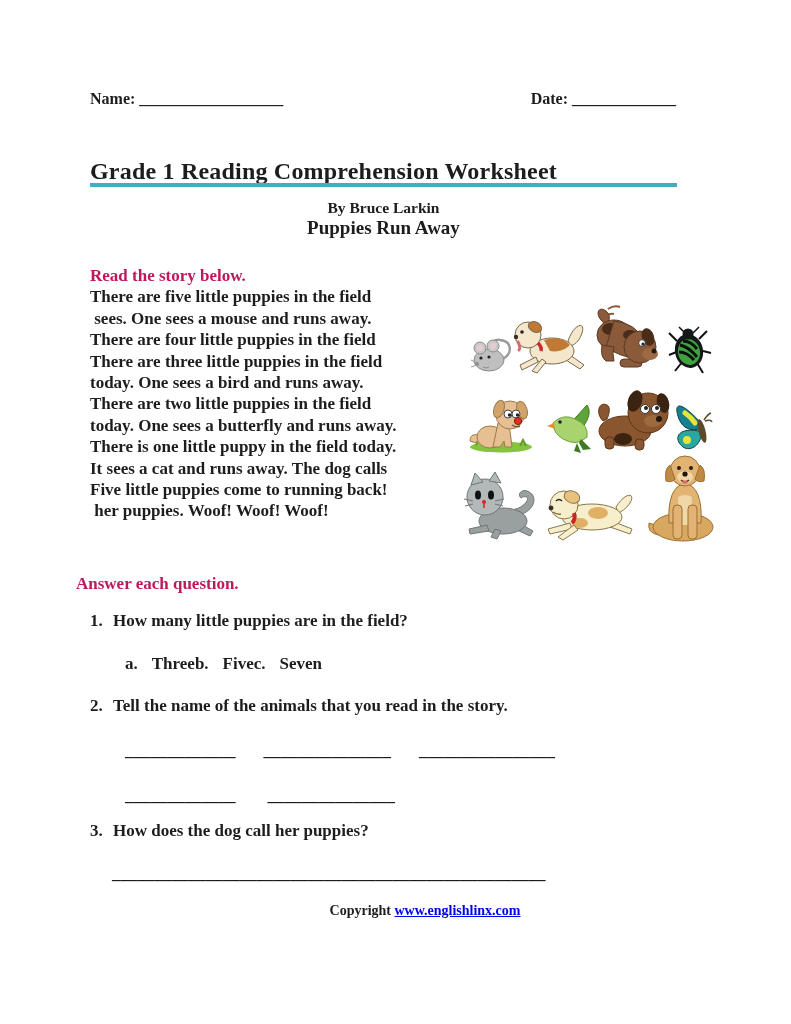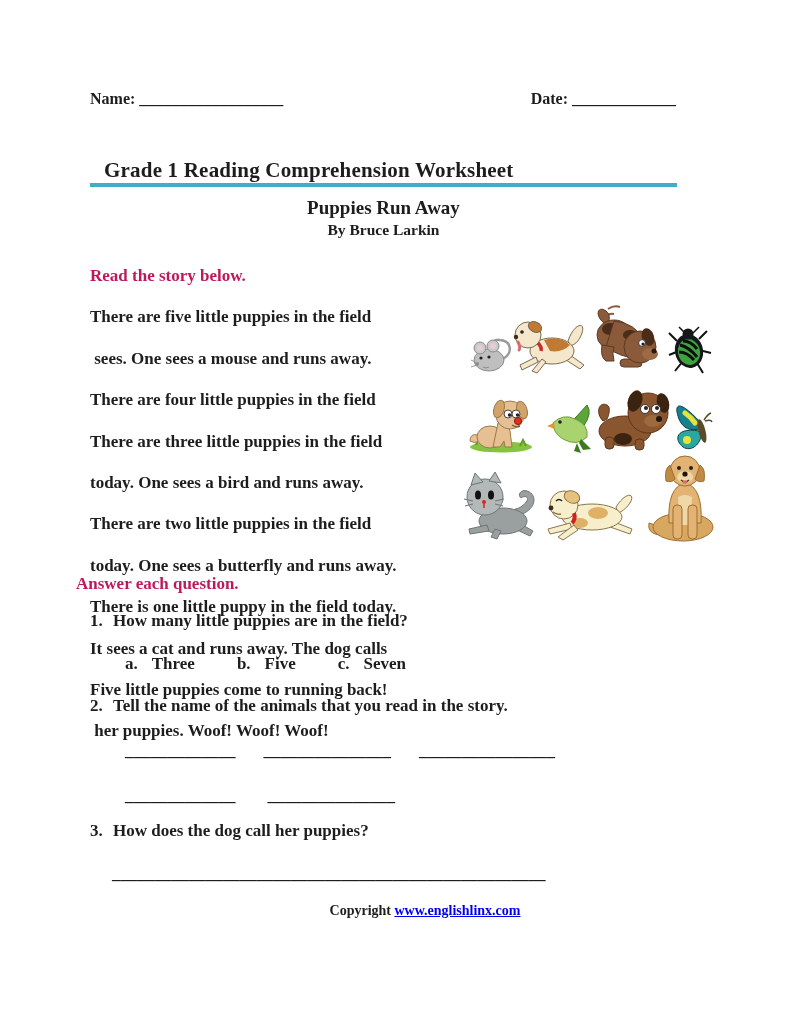--- a/index.html
+++ b/index.html
@@ -10,40 +10,40 @@
     font-family:"Liberation Serif","DejaVu Serif",serif;
     font-weight:700;
     color:#1d1d1d;
     overflow:hidden;
   }
   .abs{position:absolute;}
   
   #name-date{left:90px;top:90px;width:586px;display:flex;justify-content:space-between;font-size:16px;text-align:right;}
   .blankline{letter-spacing:0;}
   
-  #worksheet-title{left:104px;top:158px;font-size:21px;letter-spacing:.2px;}
+  #worksheet-title{left:90px;top:158px;font-size:24px;letter-spacing:.2px;}
   #header-divider{left:90px;top:183px;width:587px;height:4px;}
   
   #story-title-block{left:90px;top:197px;width:587px;text-align:center;}
   #story-title{font-size:19px;}
   #story-author{font-size:15.5px;margin-top:2px;}
   
   #story-block{left:90px;top:265px;width:400px;font-size:17px;line-height:21.4px;}
   .teal{color:#be185d;}
-  .story-line{white-space:pre;margin-top:20px;}
+  .story-line{white-space:pre;}
   
   #illustration{left:455px;top:295px;width:290px;height:255px;}
   .animal{position:absolute;}
   .animal svg{display:block;overflow:visible;}
   
   #answer-prompt{left:76px;top:574px;font-size:17px;}
   .question{display:flex;font-size:17px;}
   .qnum{width:23px;flex:0 0 23px;}
   #q1{left:90px;top:611px;width:560px;}
-  #q1-choices{left:125px;top:654px;display:flex;gap:42px;font-size:17px;}
+  #q1-choices{left:125px;top:654px;display:flex;font-size:17px;}
   .choice-letter{margin-right:14px;}
   #q2{left:90px;top:696px;width:600px;}
   #q2-blanks-row1{left:125px;top:741px;display:flex;gap:28px;font-size:17px;}
   #q2-blanks-row2{left:125px;top:786px;display:flex;gap:32px;font-size:17px;}
   #q3{left:90px;top:821px;width:560px;}
   #q3-blank{left:112px;top:864px;font-size:17px;white-space:pre;}
   
   #footer{left:90px;top:903px;width:670px;text-align:center;font-size:14px;}
   #footer a{color:#0000EE;text-decoration:underline;}
 </style>
@@ -60,22 +60,22 @@
     <div>
       <span>Date:</span>
       <span class="blankline">_____________</span>
     </div>
   </div>
 
   <div id="worksheet-title" class="abs">Grade 1 Reading Comprehension Worksheet</div>
   <div id="header-divider" class="abs" style="background:#45ACC8;"></div>
 
   <div id="story-title-block" class="abs">
+    <div id="story-author">By Bruce Larkin</div>
     <div id="story-title">Puppies Run Away</div>
-    <div id="story-author">By Bruce Larkin</div>
   </div>
 
   <div id="story-block" class="abs">
     <div class="teal">Read the story below.</div>
     <div class="story-line">There are five little puppies in the field</div>
     <div class="story-line"> sees. One sees a mouse and runs away.</div>
     <div class="story-line">There are four little puppies in the field</div>
     <div class="story-line">There are three little puppies in the field</div>
     <div class="story-line">today. One sees a bird and runs away.</div>
     <div class="story-line">There are two little puppies in the field</div>

